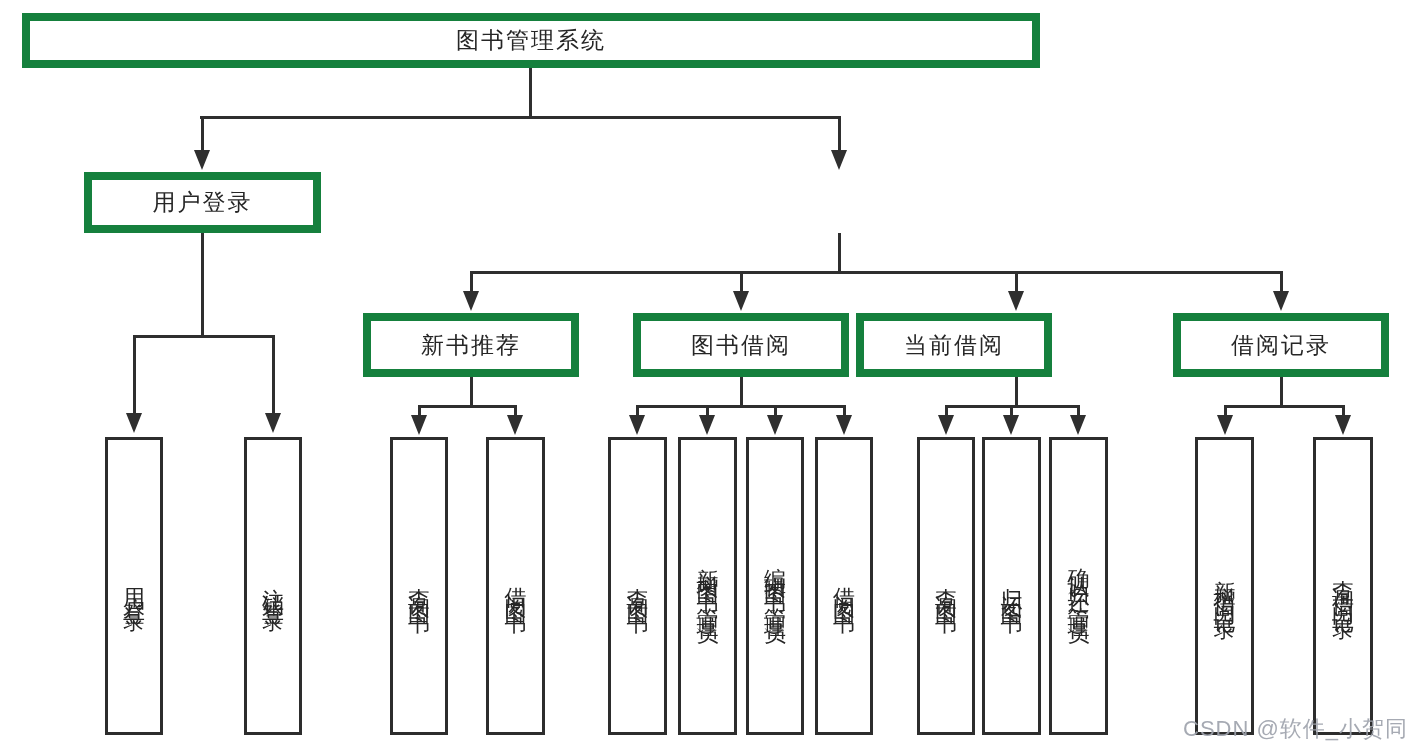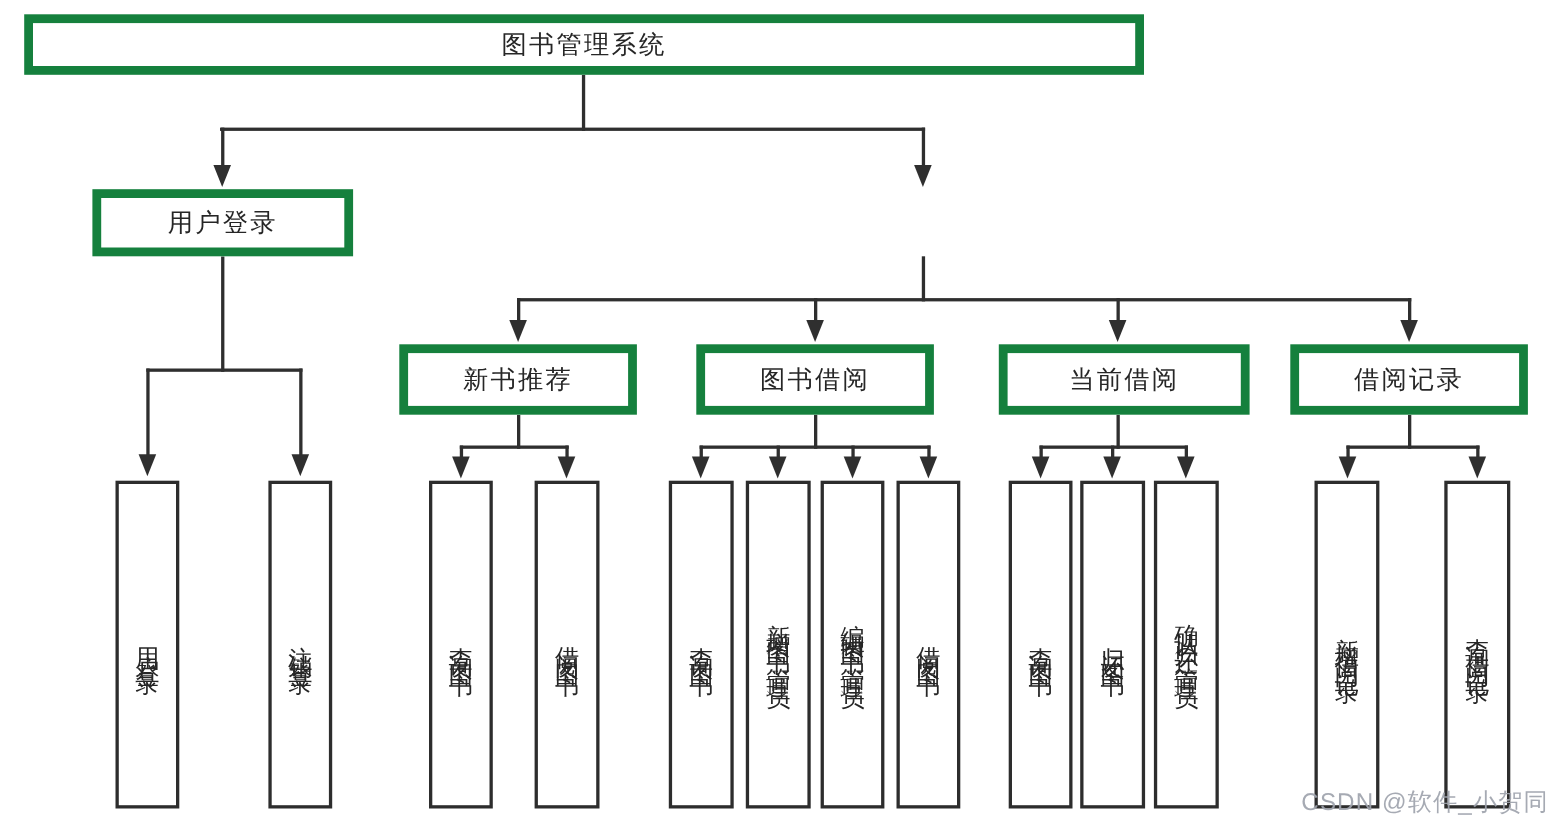--- a/index.html
+++ b/index.html
@@ -104,21 +104,21 @@
   <div class="arr" style="left:1008px; top:291px;"></div>
   <div class="vl" style="left:1280px; top:271px; height:22px;"></div>
   <div class="arr" style="left:1273px; top:291px;"></div>
 
   <div class="hbox" style="left:363px; top:313px; width:216px; height:64px;">
     <span>新书推荐</span>
   </div>
   <div class="hbox" style="left:633px; top:313px; width:216px; height:64px;">
     <span>图书借阅</span>
   </div>
-  <div class="hbox" style="left:908px; top:313px; width:228px; height:64px;">
+  <div class="hbox" style="left:856px; top:313px; width:196px; height:64px;">
     <span>当前借阅</span>
   </div>
   <div class="hbox" style="left:1173px; top:313px; width:216px; height:64px;">
     <span>借阅记录</span>
   </div>
 
   <div class="vl" style="left:470px; top:377px; height:31px;"></div>
   <div class="hl" style="left:418px; top:405px; width:99px;"></div>
   <div class="vl" style="left:418px; top:405px; height:12px;"></div>
   <div class="arr" style="left:411px; top:415px;"></div>

